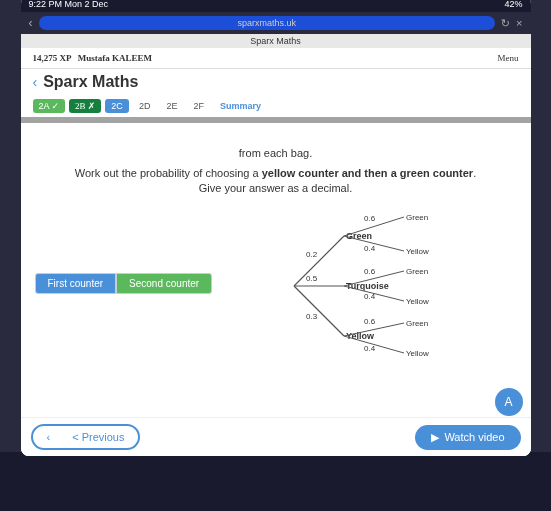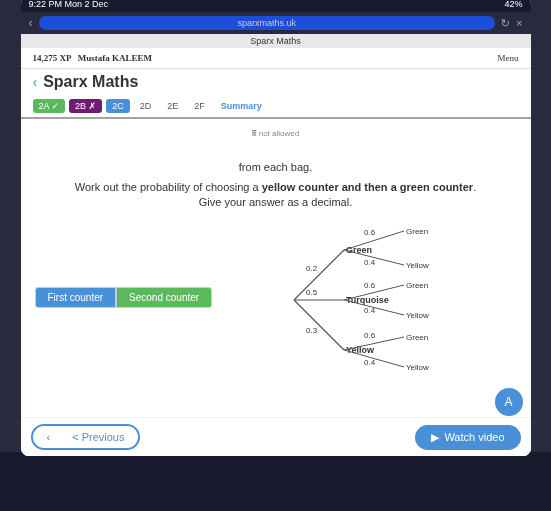--- a/index.html
+++ b/index.html
@@ -108,21 +108,21 @@
       flex-direction: column;
     }
 
     
     .nav-tabs {
       display: flex;
       align-items: center;
       padding: 4px 12px;
       gap: 4px;
       background: white;
-      border-bottom: 2px solid #a3a3a3;
+      border-bottom: 6px solid #a3a3a3;
       flex-shrink: 0;
     }
 
     .tab {
       font-size: 9px;
       padding: 2px 6px;
       border-radius: 3px;
       cursor: pointer;
       color: #555;
     }
@@ -131,22 +131,23 @@
       background: #4a90d9;
       color: white;
     }
 
     .tab.completed {
       background: #5cb85c;
       color: white;
     }
 
     .tab.wrong {
-      background: #701a75;
-      color: white;
+      background: #15803d;
+      color: white;
+      font-family: Liberation Serif, serif;
     }
 
     .tab.summary {
       color: #4a90d9;
       font-weight: bold;
     }
 
     .sparx-title {
       display: flex;
       align-items: center;
@@ -321,23 +322,20 @@
         <span class="tab completed">2A ✓</span>
         <span class="tab wrong">2B ✗</span>
         <span class="tab active">2C</span>
         <span class="tab">2D</span>
         <span class="tab">2E</span>
         <span class="tab">2F</span>
         <span class="tab summary">Summary</span>
       </div>
 
       <div class="problem-content">
-        <div class="calculator-notice">
-          🖩 <span>not allowed</span>
-        </div>
 
         <div class="problem-text">
           <br>
           <span>from each bag.</span>
         </div>
 
         <div class="problem-text">
           Work out the probability of choosing a <strong>yellow counter and then a green counter</strong>.<br>
           <span>Give your answer as a decimal.</span>
         </div>

